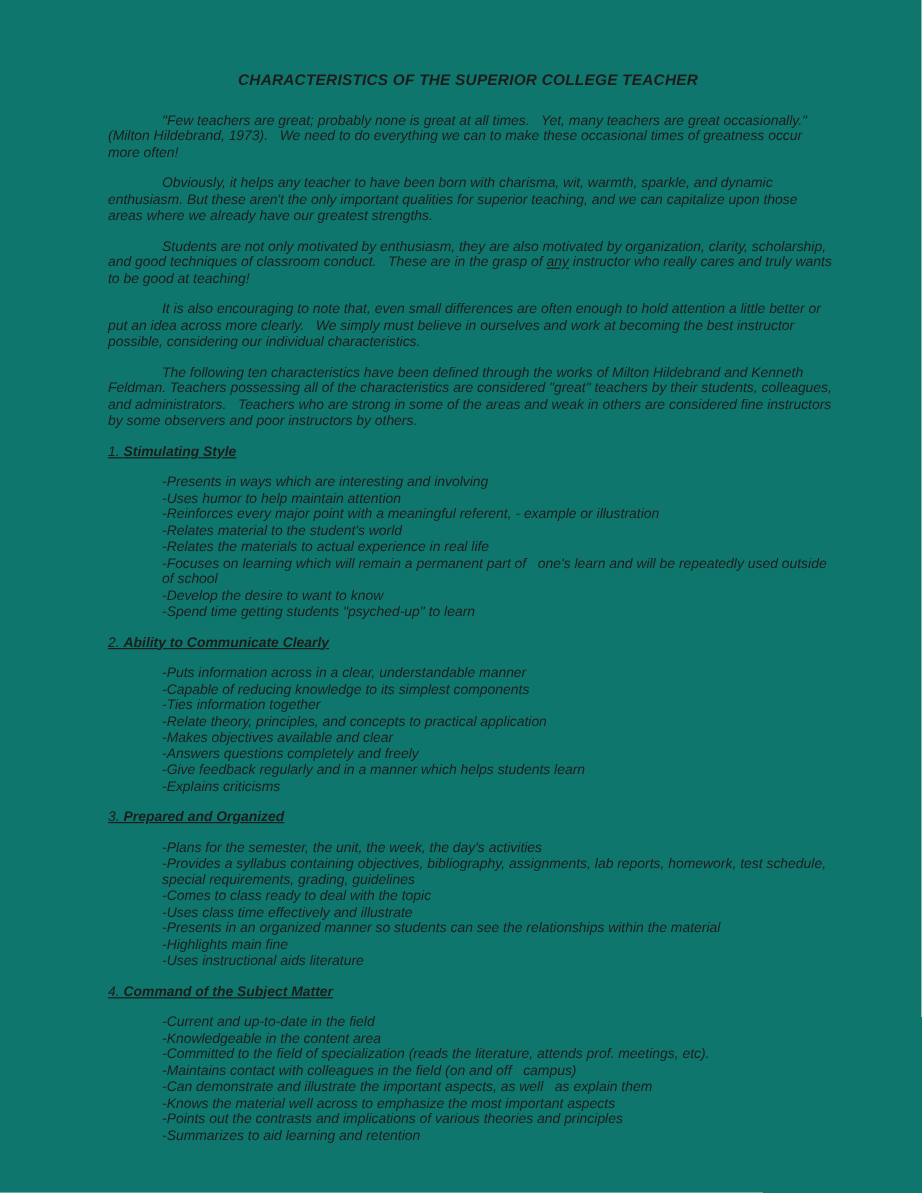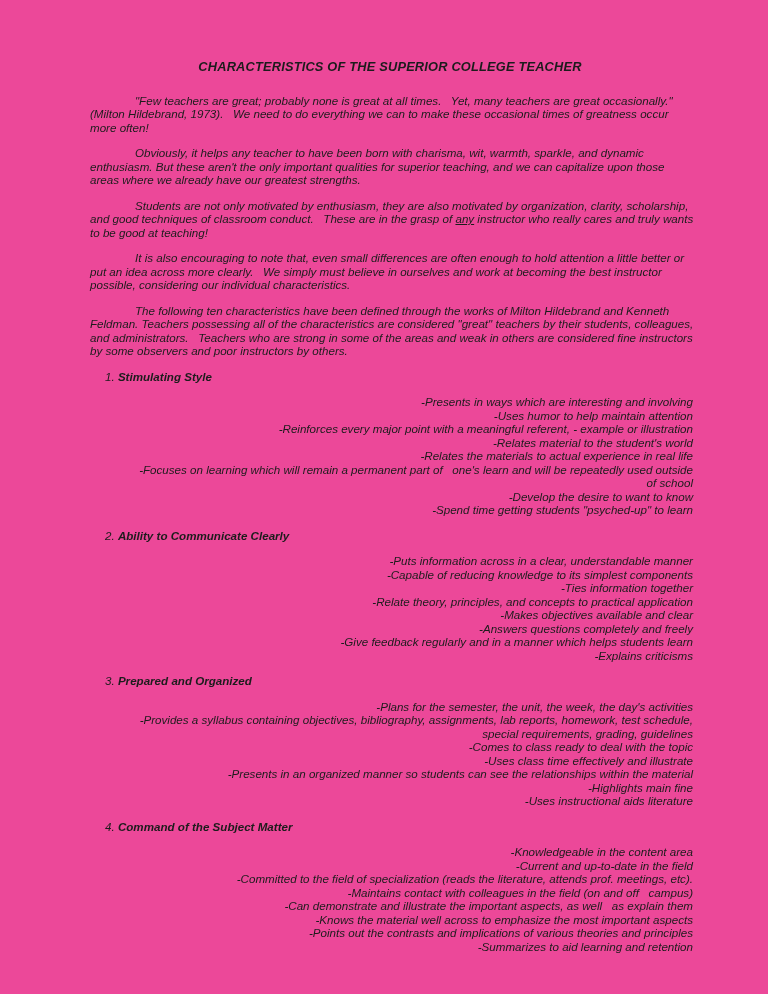--- a/index.html
+++ b/index.html
@@ -3,21 +3,21 @@
 <meta charset="utf-8">
 <style>
   html, body {
     margin: 0;
     padding: 0;
     background: #ffffff;
   }
   .page {
     width: 768px;
     height: 994px;
-    background: #ec4899;
+    background: #0f766e;
     box-sizing: border-box;
     padding: 60px 78px 0 90px;
     font-family: "Liberation Sans", sans-serif;
     font-style: italic;
     font-size: 11.6px;
     line-height: 13.5px;
     color: #1c1c1c;
     overflow: hidden;
   }
   .doc-title {
@@ -31,30 +31,30 @@
   .content {
     width: 604px;
   }
   .para {
     margin: 0 0 12px 0;
     text-indent: 45px;
     white-space: pre-wrap;
   }
   .u { text-decoration: underline; }
   .heading {
-    margin: 10px 0 12px 15px;
+    margin: 10px 0 12px 0;
     white-space: pre-wrap;
+    text-decoration: underline;
   }
   .heading .heading-title {
     font-weight: bold;
   }
   .item-list {
     margin: 0 0 12px 45px;
     width: 558px;
-    text-align: right;
   }
   .list-item {
     white-space: pre-wrap;
   }
 </style>
 </head>
 <body>
 
 <div class="page">
   <h1 class="doc-title">CHARACTERISTICS OF THE SUPERIOR COLLEGE TEACHER</h1>
@@ -95,22 +95,22 @@
           <div class="list-item">-Plans for the semester, the unit, the week, the day's activities</div>
           <div class="list-item">-Provides a syllabus containing objectives, bibliography, assignments, lab reports, homework, test schedule, special requirements, grading, guidelines</div>
           <div class="list-item">-Comes to class ready to deal with the topic</div>
           <div class="list-item">-Uses class time effectively and illustrate</div>
           <div class="list-item">-Presents in an organized manner so students can see the relationships within the material</div>
           <div class="list-item">-Highlights main fine</div>
           <div class="list-item">-Uses instructional aids literature</div>
         </div>
         <p class="heading"><span>4. </span><span class="heading-title">Command of the Subject Matter</span></p>
         <div class="item-list">
+          <div class="list-item">-Current and up-to-date in the field</div>
           <div class="list-item">-Knowledgeable in the content area</div>
-          <div class="list-item">-Current and up-to-date in the field</div>
           <div class="list-item">-Committed to the field of specialization (reads the literature, attends prof. meetings, etc).</div>
           <div class="list-item">-Maintains contact with colleagues in the field (on and off   campus)</div>
           <div class="list-item">-Can demonstrate and illustrate the important aspects, as well   as explain them</div>
           <div class="list-item">-Knows the material well across to emphasize the most important aspects</div>
           <div class="list-item">-Points out the contrasts and implications of various theories and principles</div>
           <div class="list-item">-Summarizes to aid learning and retention</div>
         </div>
       </div>
   </div>
 </div>

